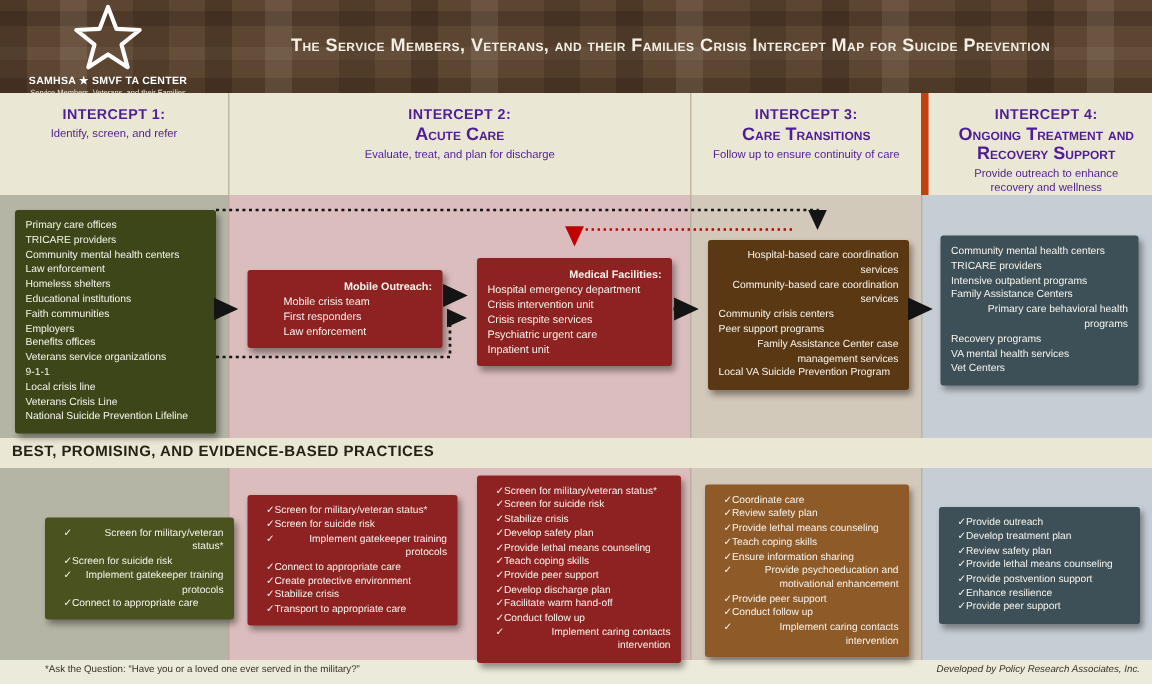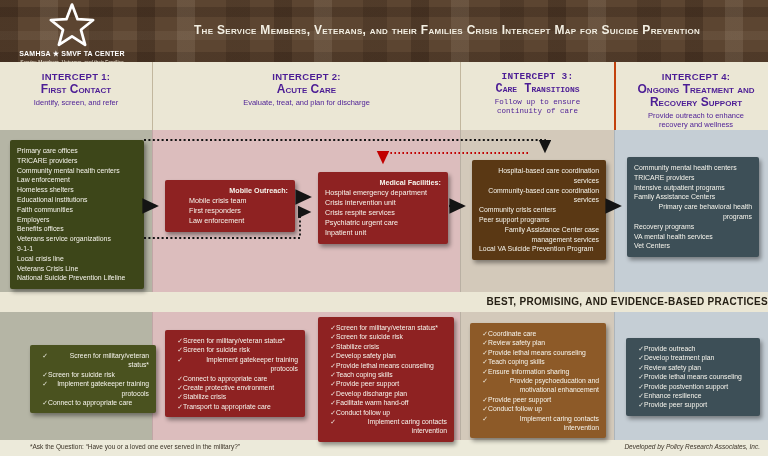--- a/index.html
+++ b/index.html
@@ -20,37 +20,37 @@
   .org{font-size:7px;font-weight:bold;letter-spacing:.2px;white-space:nowrap;}
   .orgsub{font-size:5px;line-height:6px;margin-top:1px;color:#f2ead9;}
   .title{position:absolute;left:132px;right:6px;top:23px;margin:0;text-align:center;
     color:#f3efe3;font-size:12px;font-weight:600;font-variant:small-caps;letter-spacing:.3px;}
 
   
   .hcell{position:absolute;top:62px;height:68px;background:#ebe7d5;box-sizing:border-box;
     text-align:center;padding:9px 10px 0 10px;color:#4c1d95;}
   .hc1{left:0;width:152px;}
   .hc2{left:152px;width:308px;border-left:1px solid #c2b79e;}
-  .hc3{left:460px;width:154px;border-left:1px solid #c2b79e;font-family:Liberation Mono, monospace;}
-  .hc4{left:614px;width:154px;border-left:2px solid #c2410c;padding-left:18px;}
+  .hc3{left:460px;width:154px;border-left:1px solid #c2b79e;}
+  .hc4{left:614px;width:154px;border-left:5px solid #c2410c;padding-left:18px;}
   .hlabel{font-size:9.5px;font-weight:bold;letter-spacing:.3px;}
   .hname{font-size:12px;line-height:13px;font-weight:600;font-variant:small-caps;margin-top:1px;}
   .hsub{font-size:7.5px;line-height:9px;margin-top:2px;}
 
   
   .col{position:absolute;top:130px;height:310px;z-index:1;}
   .colA{left:0;width:152px;background:#b5b5a5;}
   .colB{left:152px;width:308px;background:#dcbdbd;border-left:1px solid rgba(0,0,0,.12);box-sizing:border-box;}
   .colC{left:460px;width:154px;background:#d3c9ba;border-left:1px solid rgba(0,0,0,.12);box-sizing:border-box;}
   .colD{left:614px;width:154px;background:#c5ced5;border-left:1px solid rgba(0,0,0,.12);box-sizing:border-box;}
 
   
   .pband{position:absolute;left:0;top:292px;width:768px;height:20px;background:#ebe7d5;z-index:2;}
   .pheading{font-size:10px;font-weight:bold;letter-spacing:.3px;color:#262015;
-    line-height:20px;padding-left:8px;text-align:right;}
+    line-height:20px;padding-left:8px;}
 
   
   .box{position:absolute;z-index:3;color:#f6f4ec;border-radius:2px;
     box-shadow:2px 3px 4px rgba(0,0,0,.4);padding:6px 7px;box-sizing:border-box;
     font-size:6.9px;line-height:9.8px;text-align:right;}
   .btitle{font-weight:bold;font-size:7.2px;}
   .li{display:flex;}
   .ck{flex:0 0 11px;width:11px;}
   #b-first{left:10px;top:140px;width:134px;min-height:142px;background:#3d4619;}
   #b-mobile{left:165px;top:180px;width:130px;background:#8e2222;font-size:7.2px;line-height:10px;padding-left:24px;}
@@ -86,21 +86,20 @@
         <polygon points="33,3 39.5,20.1 57.7,21 43.5,32.4 48.3,50 33,40 17.7,50 22.5,32.4 8.3,21 26.5,20.1" fill="none" stroke="#ffffff" stroke-width="3.2" stroke-linejoin="round"></polygon>
       </svg>
       <div class="org">SAMHSA ★ SMVF TA CENTER</div>
       <div class="orgsub">Service Members, Veterans, and their Families Technical Assistance Center</div>
     </div>
     <h1 class="title">The Service Members, Veterans, and their Families Crisis Intercept Map for Suicide Prevention</h1>
   </div>
 
   <div class="hcell hc1">
     <div class="hlabel">INTERCEPT 1:</div>
-    <div class="hname">First Contact</div>
     <div class="hsub">Identify, screen, and refer</div>
   </div>
   <div class="hcell hc2">
     <div class="hlabel">INTERCEPT 2:</div>
     <div class="hname">Acute Care</div>
     <div class="hsub">Evaluate, treat, and plan for discharge</div>
   </div>
   <div class="hcell hc3">
     <div class="hlabel">INTERCEPT 3:</div>
     <div class="hname">Care Transitions</div>

